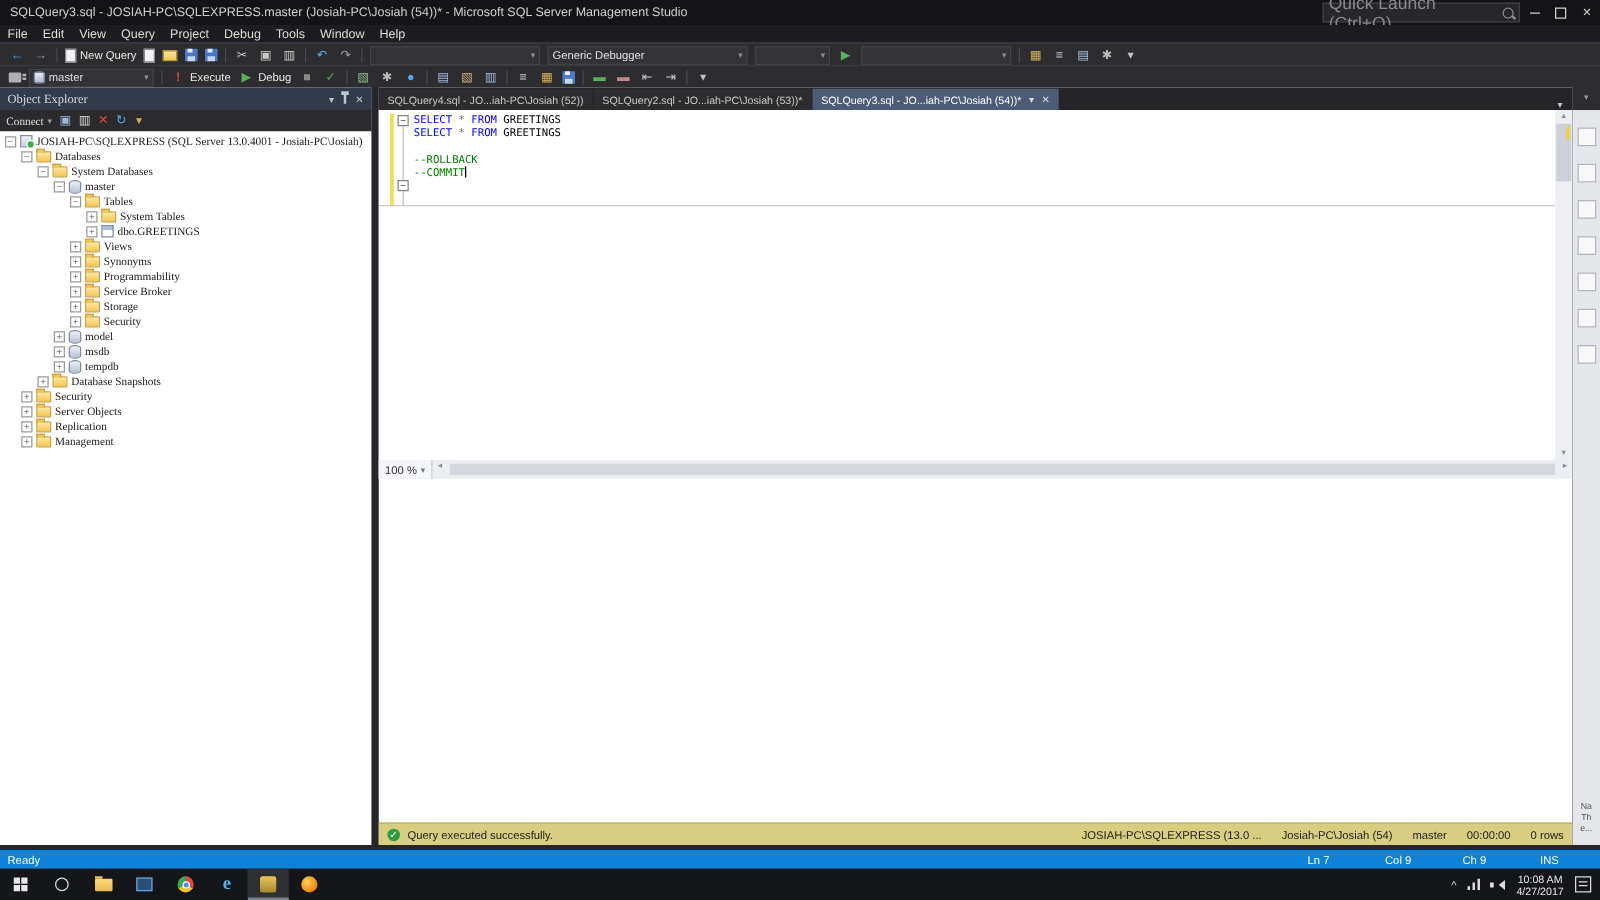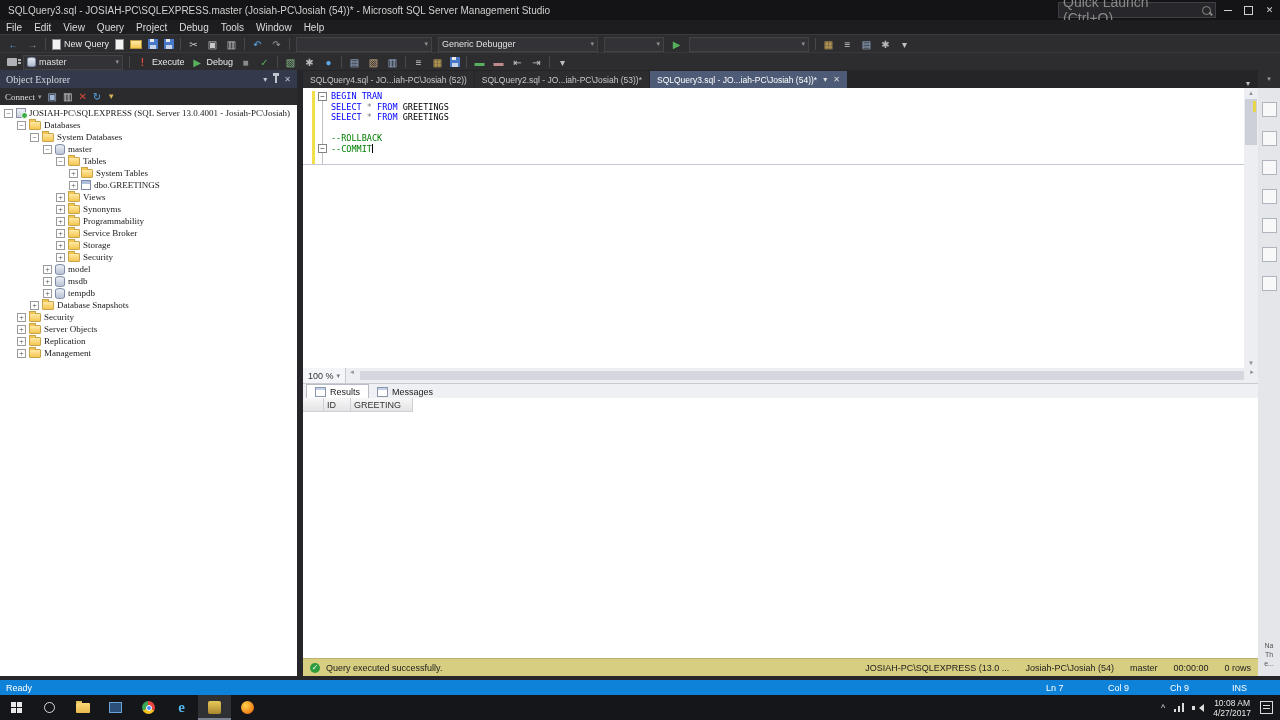--- a/index.html
+++ b/index.html
@@ -473,21 +473,20 @@
             <span class="cl-ic">✕</span>
           </div>
           <span class="tabs-overflow">▾</span>
         </div>
 
       <div class="editor" id="editor">
         <div class="change-bar"></div>
         <div class="fold-guide"></div>
         <div class="caret-rule"></div>
         <div class="code" id="code">
-            <div class="cl"><span class="tok-kw">BEGIN TRAN</span></div>
             <div class="cl"><span class="tok-kw">SELECT</span><span class="tok-pl"> </span><span class="tok-op">*</span><span class="tok-pl"> </span><span class="tok-kw">FROM</span><span class="tok-pl"> GREETINGS</span></div>
             <div class="cl"><span class="tok-kw">SELECT</span><span class="tok-pl"> </span><span class="tok-op">*</span><span class="tok-pl"> </span><span class="tok-kw">FROM</span><span class="tok-pl"> GREETINGS</span></div>
             <div class="cl"></div>
             <div class="cl"><span class="tok-cm">--ROLLBACK</span></div>
             <div class="cl"><span class="tok-cm">--COMMIT</span><span class="caret"></span></div>
           </div>
         <div class="vscroll">
           <div class="varr" style="top:0">▲</div>
           <div class="vthumb"></div>
           <div class="vmark"></div>
@@ -502,38 +501,21 @@
           <span>100 %</span>
           <span class="arr">▾</span>
         </div>
         <span class="hl-arr">◂</span>
         <div class="htrack">
             <div class="hthumb"></div>
           </div>
         <span class="hl-arr">▸</span>
       </div>
 
-      <div class="rtabs" id="rtabs">
-          <div class="rtab active">
-            <span class="ic-rtab"></span>
-            <span>Results</span>
-          </div>
-          <div class="rtab">
-            <span class="ic-rtab"></span>
-            <span>Messages</span>
-          </div>
-        </div>
-
-      <div class="grid">
-        <div class="ghrow" id="gridhead">
-            <div class="gh rowhdr"></div>
-            <div class="gh" style="width: 27px;">ID</div>
-            <div class="gh" style="width: 62px;">GREETING</div>
-          </div>
-      </div>
+
 
       <div class="qstatus">
         <span class="qs-check">✓</span>
         <span>Query executed successfully.</span>
         <div class="qs-right">
           <span>JOSIAH-PC\SQLEXPRESS (13.0 ...</span>
           <span>Josiah-PC\Josiah (54)</span>
           <span>master</span>
           <span>00:00:00</span>
           <span>0 rows</span>

